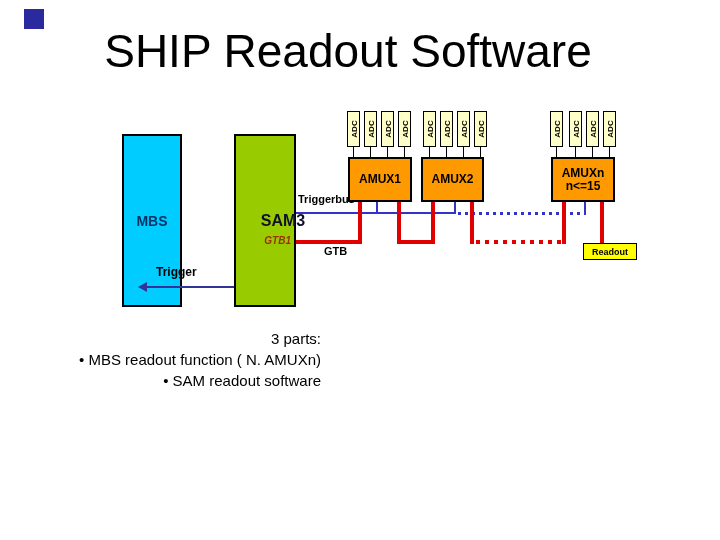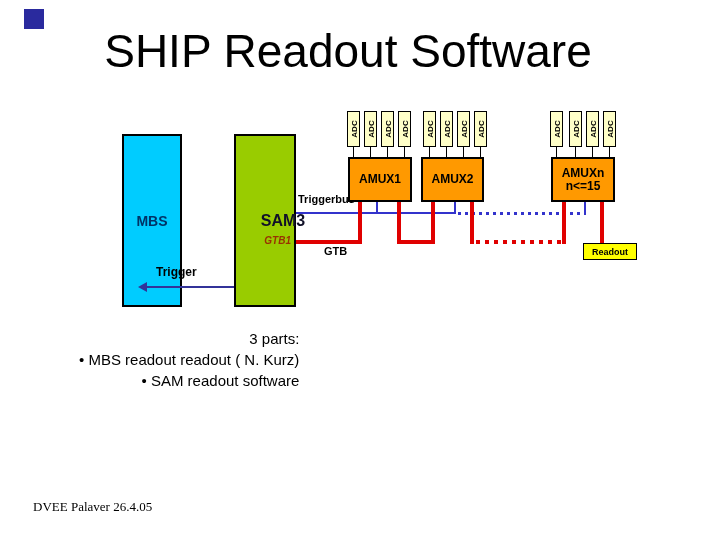--- a/index.html
+++ b/index.html
@@ -141,19 +141,18 @@
   <div class="abs red" style="left:562px;top:200px;width:4px;height:44px"></div>
   <div class="abs red" style="left:600px;top:200px;width:4px;height:43px"></div>
   <div class="abs lbl gtb-lbl">GTB</div>
 
   <div class="abs gtbterm">
     <span>Readout</span>
   </div>
 
   <div class="abs body-text">
     <div>3 parts:</div>
-    <div>• MBS readout readout ( N. Kurz)</div>
+    <div>• MBS readout function ( N. AMUXn)</div>
     <div>• SAM readout software</div>
   </div>
 
-  <div class="abs footer">DVEE Palaver 26.4.05</div>
 
 </div>
 
 </body></html>

